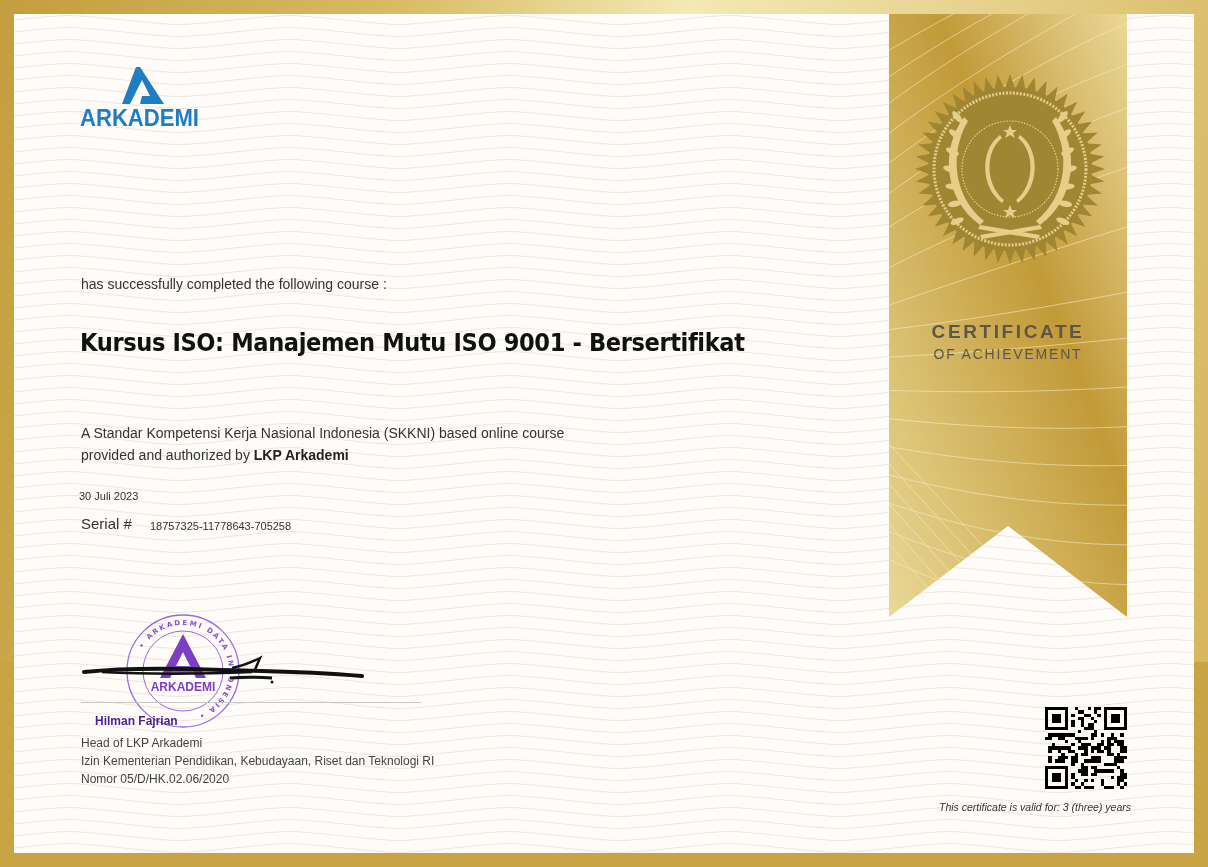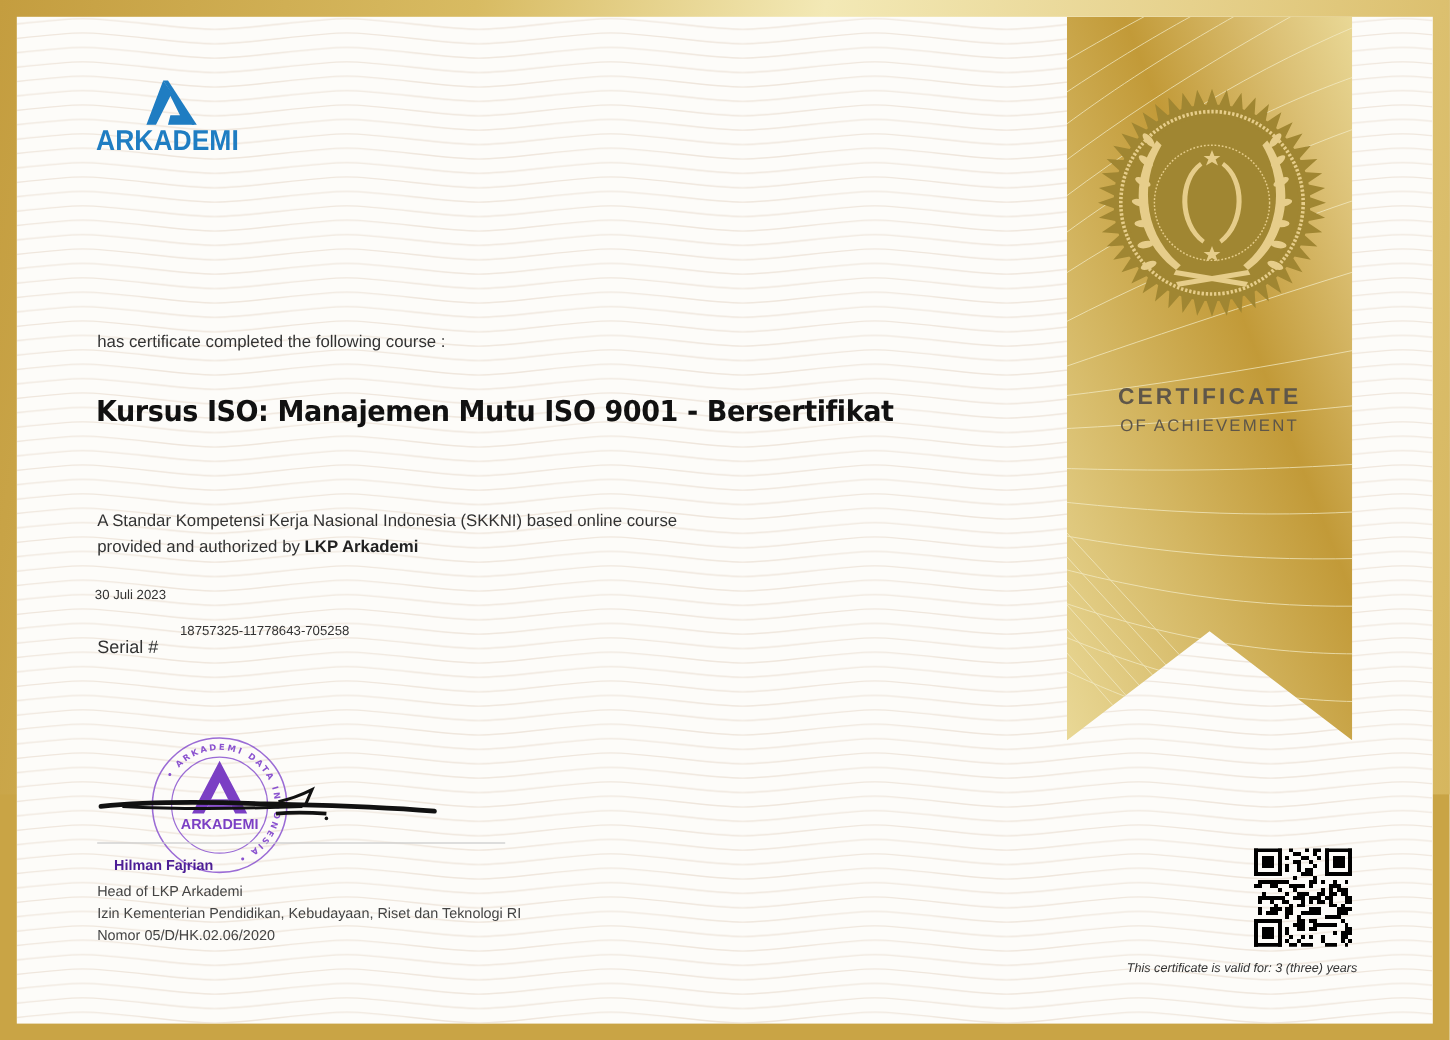--- a/index.html
+++ b/index.html
@@ -18,21 +18,21 @@
 
   .logo { left: 66px; top: 52px; width: 130px; height: 70px; }
   .logo-text { position: absolute; left: 0; top: 38px; font-size: 24px; font-weight: bold; color: #1f7dc2; letter-spacing: 0px; font-family: "Liberation Sans", sans-serif; transform: scaleX(0.92); transform-origin: left; }
 
   .recipient { left: 66px; top: 210px; font-size: 28px; font-weight: bold; color: #111; font-family: "DejaVu Sans", sans-serif; letter-spacing: -0.3px; }
   .subline { left: 67px; top: 262px; font-size: 14px; color: #333; }
   .course { left: 66px; top: 315px; font-size: 24px; font-weight: bold; color: #111; font-family: "DejaVu Sans", sans-serif; letter-spacing: -0.4px; transform: scaleX(0.94); transform-origin: left; }
   .desc { left: 67px; top: 408px; font-size: 14px; color: #333; line-height: 22px; }
   .desc b { color: #222; }
   .date { left: 65px; top: 476px; font-size: 11px; color: #333; }
-  .serial-label { left: 67px; top: 501px; font-size: 15px; color: #333; margin-top: 16px; }
+  .serial-label { left: 67px; top: 501px; font-size: 15px; color: #333; }
   .serial-value { left: 136px; top: 506px; font-size: 11px; color: #333; }
 
   .stamp { left: 110px; top: 598px; width: 118px; height: 118px; }
   .signature { left: 68px; top: 640px; width: 300px; height: 40px; }
   .sig-line { left: 67px; top: 688px; width: 340px; height: 1px; background: #c8c8c8; }
   .signer-name { left: 67px; top: 700px; font-size: 12px; font-weight: bold; color: #4c1d95; margin-left: 14px; }
   .signer-info { left: 67px; top: 720px; font-size: 12px; color: #444; line-height: 18px; }
 
   .ribbon { left: 875px; top: 0px; width: 238px; height: 603px; }
   .ribbon-title { left: 875px; top: 306px; width: 238px; text-align: center; color: #5e5649; font-weight: bold; line-height: 24px; }
@@ -59,21 +59,21 @@
     </svg>
 
     <div class="abs logo">
       <svg width="130" height="40" viewBox="0 0 130 40" style="position:absolute;left:0;top:0;">
         <polygon points="56,1 42,38 50,38 62,14 70,30 62,30 60,38 82,38" fill="#1f7dc2"></polygon>
         <polygon points="56,1 60,1 84,38 80,38" fill="#1f7dc2"></polygon>
       </svg>
       <div class="logo-text">ARKADEMI</div>
     </div>
 
-    <div class="abs subline">has certificate completed the following course :</div>
+    <div class="abs subline">has successfully completed the following course :</div>
     <div class="abs course">Kursus ISO: Manajemen Mutu ISO 9001 - Bersertifikat</div>
 
     <div class="abs desc">
       <div>A Standar Kompetensi Kerja Nasional Indonesia (SKKNI) based online course</div>
       <div><span>provided and authorized by </span><b>LKP Arkademi</b></div>
     </div>
 
     <div class="abs date">30 Juli 2023</div>
     <div class="abs serial-label">Serial #</div>
     <div class="abs serial-value">18757325-11778643-705258</div>

